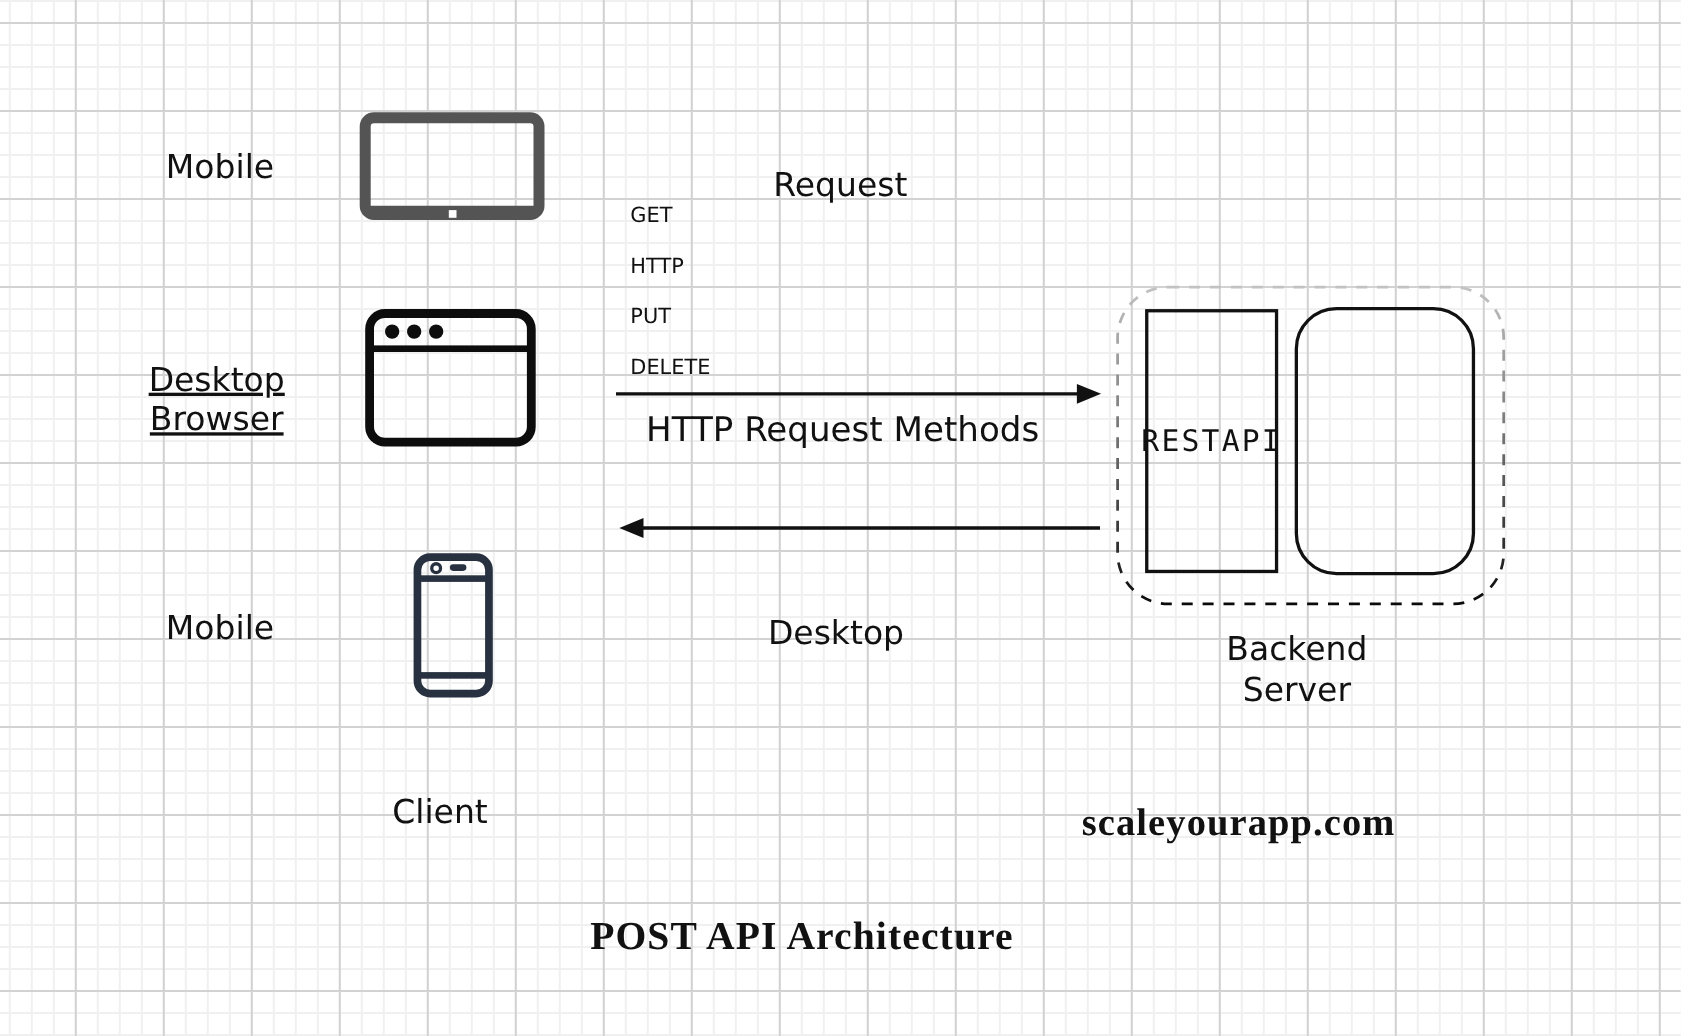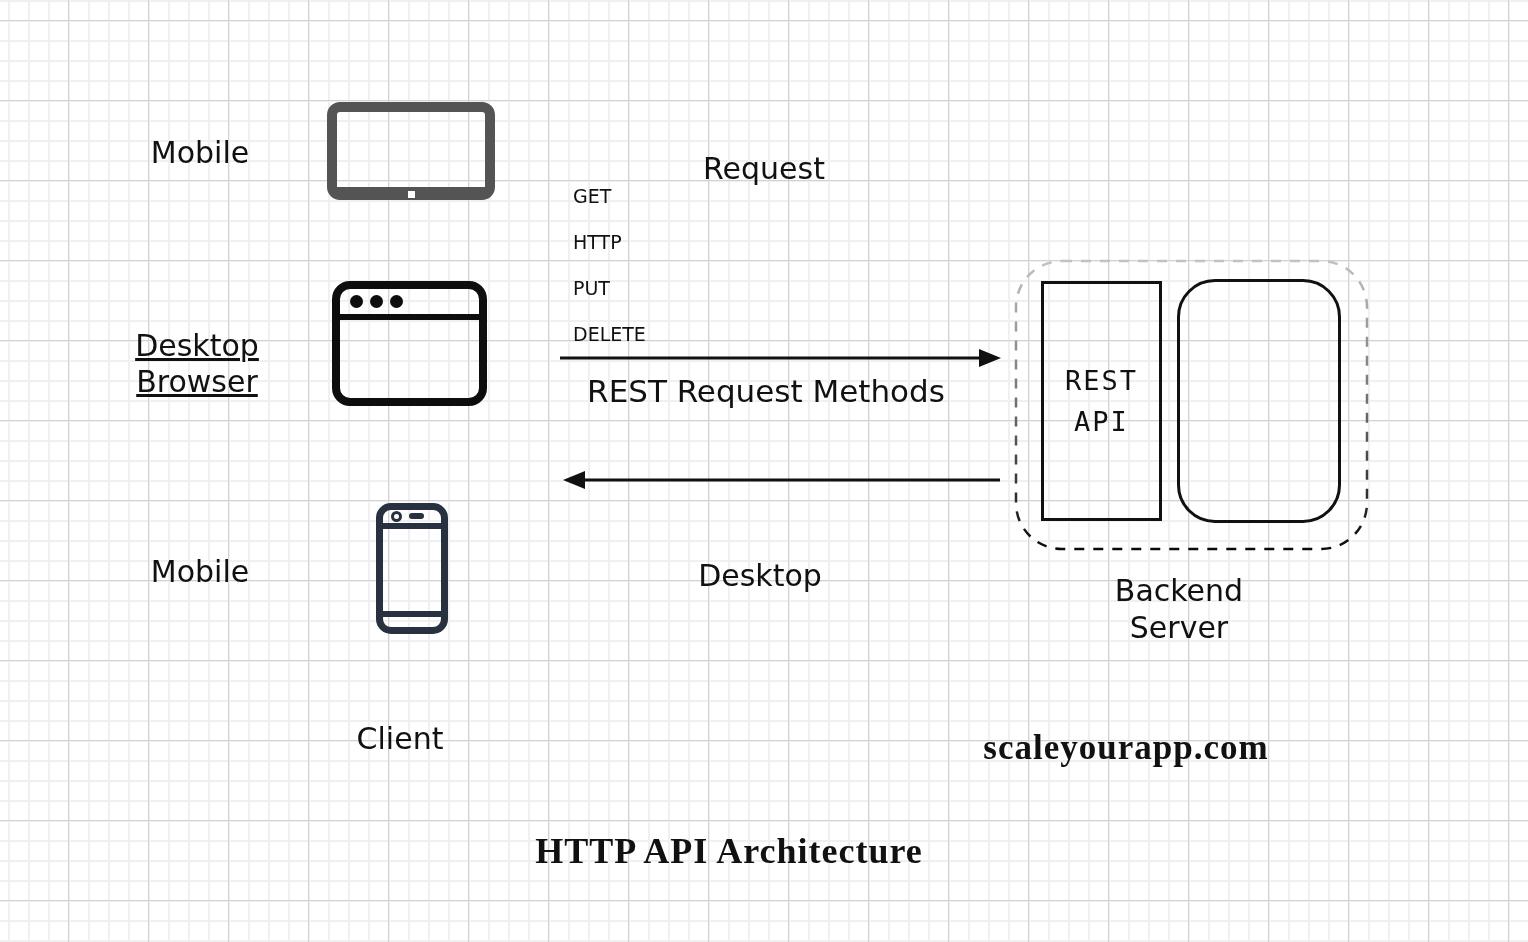--- a/index.html
+++ b/index.html
@@ -61,21 +61,21 @@
   .mobile .spk { position: absolute; left: 26px; top: 3px; width: 15px; height: 6px; border-radius: 3px; background: var(--mobile-navy); }
 
   
   .methods { left: 573px; top: 181px; font-size: 19px; }
   .methods div { line-height: 30px; margin-bottom: 16px; }
 
   
   .rest-box {
     left: 1041px; top: 281px; width: 121px; height: 240px;
     border: 3px solid var(--ink); background: transparent;
-    display: flex; flex-direction: column; align-items: center; justify-content: center;
+    display: flex; flex-direction: row; align-items: center; justify-content: center;
     font-family: "DejaVu Sans Mono", "Liberation Mono", monospace;
     font-size: 27px; line-height: 41px; letter-spacing: 2px;
   }
   .db-box {
     left: 1177px; top: 279px; width: 164px; height: 244px;
     border: 3px solid var(--ink); border-radius: 38px;
   }
 
   svg { display: block; }
   .arrow { stroke: var(--ink); stroke-width: 3; }
@@ -122,21 +122,21 @@
     <div>HTTP</div>
     <div>PUT</div>
     <div>DELETE</div>
   </div>
 
   <svg class="abs" style="left:555px; top:340px;" width="460" height="40" viewBox="0 0 460 40">
     <line class="arrow" x1="5" y1="18" x2="425" y2="18"></line>
     <polygon class="arrow-head" points="424,9 424,27 446,18"></polygon>
   </svg>
 
-  <div class="abs label center" style="left:766px; top:374px; font-size:31px;">REST Request Methods</div>
+  <div class="abs label center" style="left:766px; top:374px; font-size:31px;">HTTP Request Methods</div>
 
   <svg class="abs" style="left:555px; top:462px;" width="460" height="36" viewBox="0 0 460 36">
     <line class="arrow" x1="445" y1="18" x2="29" y2="18"></line>
     <polygon class="arrow-head" points="30,9 30,27 8,18"></polygon>
   </svg>
 
   <div class="abs label center" style="left:760px; top:559px;">Desktop</div>
 
   <svg class="abs" style="left:1013px; top:258px;" width="358" height="295" viewBox="0 0 358 295">
     <defs>
@@ -156,15 +156,15 @@
 
   <div class="abs db-box"></div>
 
   <div class="abs label center" style="left:1179px; top:572px; line-height:37px;">
     <div>Backend</div>
     <div>Server</div>
   </div>
 
   <div class="abs label center comic" style="left:1126px; top:702px; font-size:35px;margin-top:26px;">scaleyourapp.com</div>
 
-  <div class="abs label center comic" style="left:729px; top:831px; font-size:36px;">HTTP API Architecture</div>
+  <div class="abs label center comic" style="left:729px; top:831px; font-size:36px;">POST API Architecture</div>
 
 </div>
 
 </body></html>

